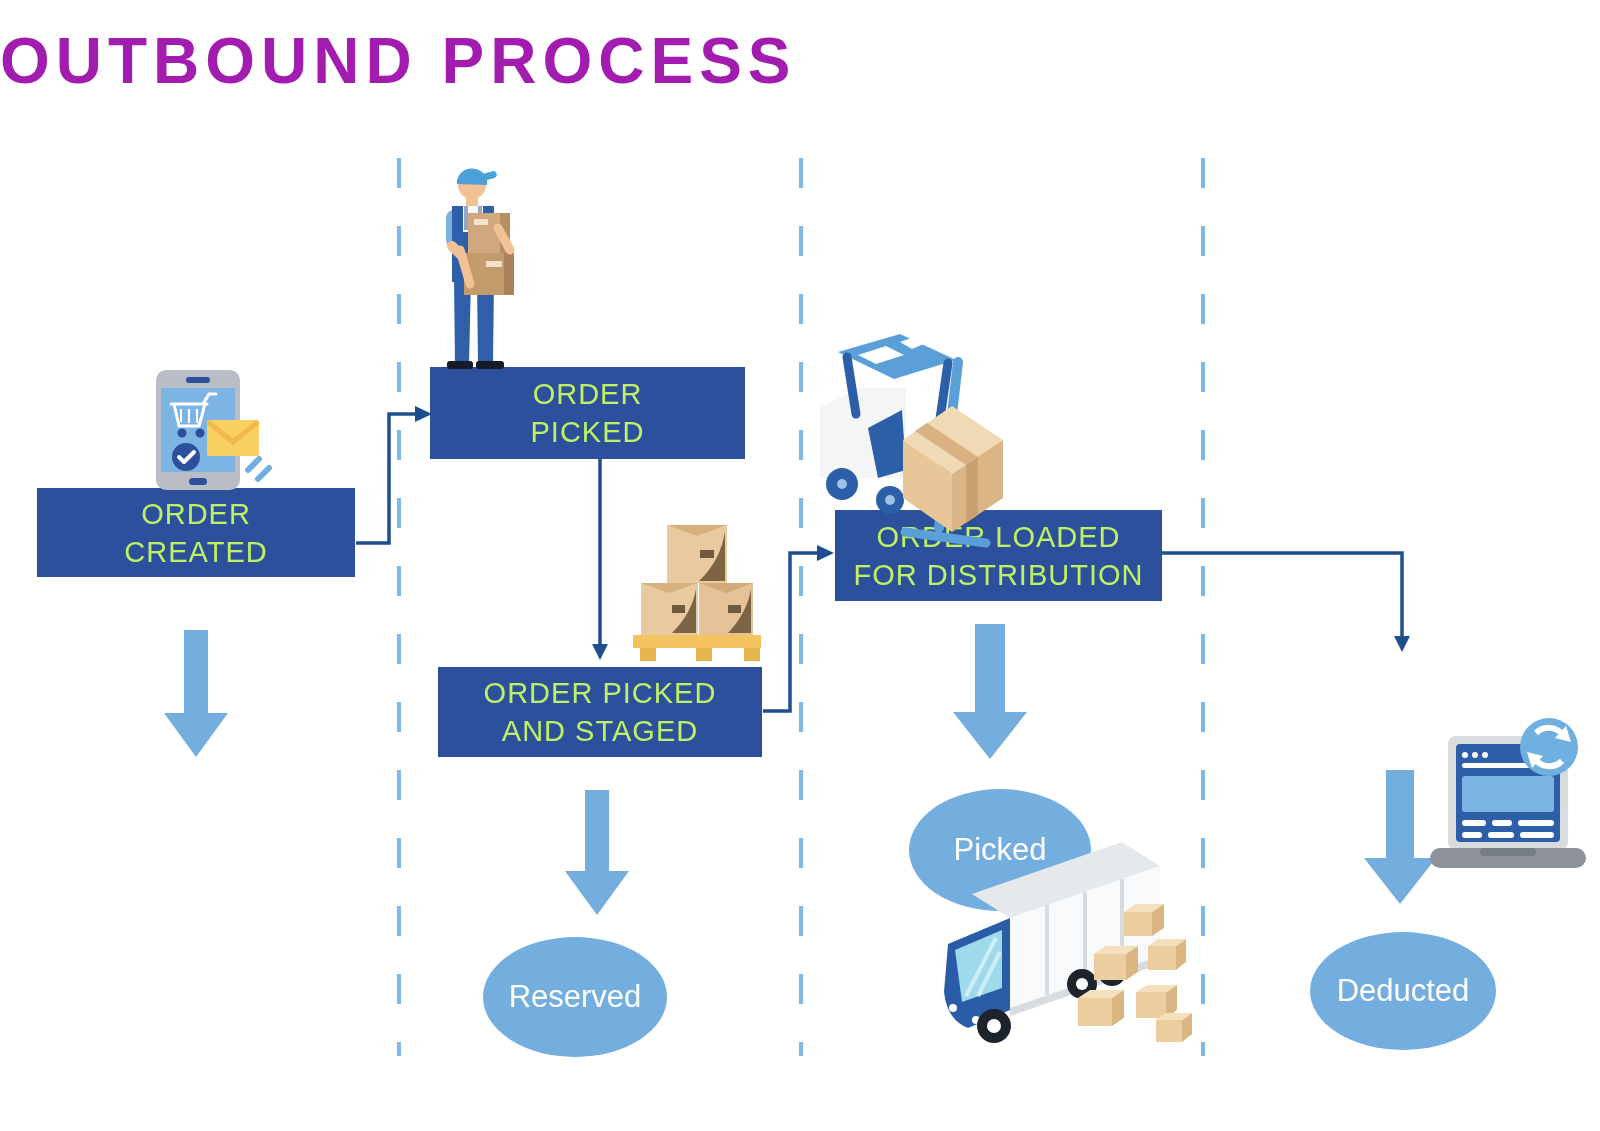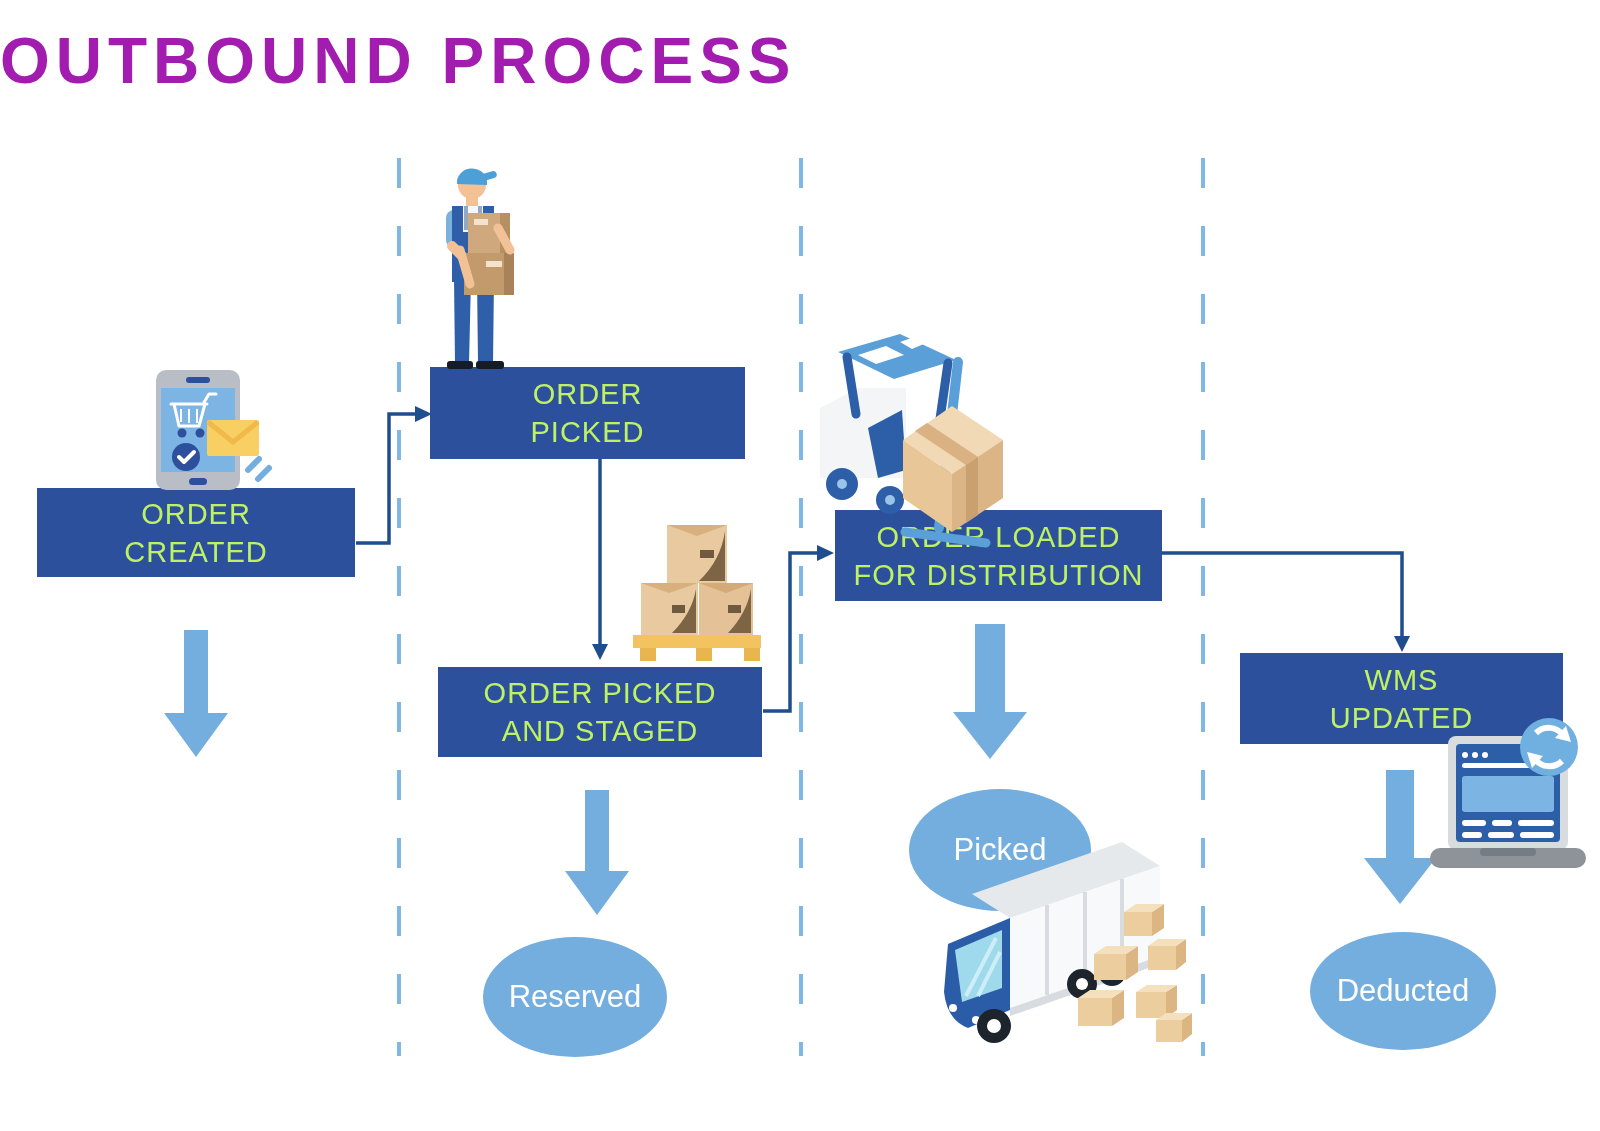--- a/index.html
+++ b/index.html
@@ -81,24 +81,20 @@
 PICKED</span>
   </div>
   <div class="stage-box box-order-packed">
     <span class="box-label">ORDER PICKED
 AND STAGED</span>
   </div>
   <div class="stage-box box-order-loaded">
     <span class="box-label">ORDER LOADED
 FOR DISTRIBUTION</span>
   </div>
-  <div class="stage-box box-wms-updated">
-    <span class="box-label">WMS
-UPDATED</span>
-  </div>
 
   <svg class="layer" viewBox="0 0 1600 1131">
 
     <g>
       <rect x="156" y="370" width="84" height="120" rx="10" fill="#b9bec6"></rect>
       <rect x="186" y="377" width="24" height="6" rx="3" fill="#2d509c"></rect>
       <rect x="161" y="388" width="74" height="84" fill="#7cb4e4"></rect>
       <rect x="189" y="478" width="18" height="7" rx="3.5" fill="#2d509c"></rect>
       <path d="M171,404 h36 M203,404 l6,-10 h7 M174,404 l5,22 h20 l6,-22" stroke="#fff" stroke-width="3" fill="none" stroke-linecap="round" stroke-linejoin="round"></path>
       <path d="M181,409 v13 M189,409 v14 M197,409 v14" stroke="#fff" stroke-width="2"></path>

